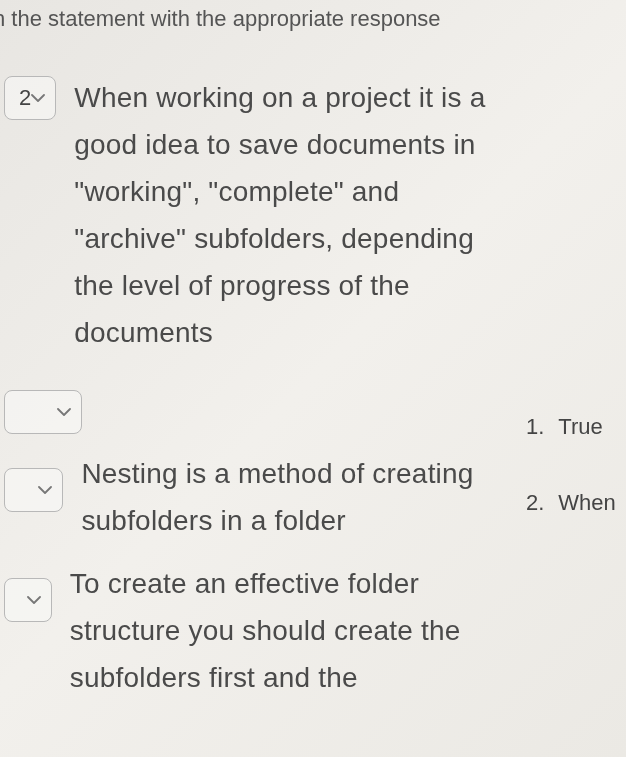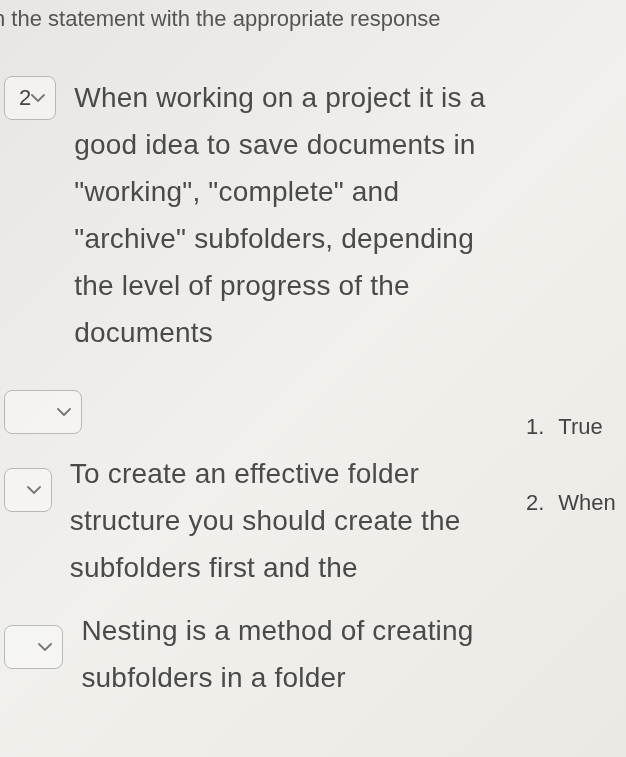--- a/index.html
+++ b/index.html
@@ -120,45 +120,45 @@
         <div class="dropdown dropdown-empty">
           <span class="dropdown-value"></span>
           <span class="chevron">
             <svg viewBox="0 0 14 9">
                 <path d="M1 1 L7 7 L13 1" stroke="#777" stroke-width="1.8" fill="none" stroke-linecap="round" stroke-linejoin="round"></path>
               </svg>
           </span>
         </div>
       </div>
 
+      <div class="row r3">
+        <div class="dropdown dropdown-empty">
+          <span class="dropdown-value"></span>
+          <span class="chevron">
+            <svg viewBox="0 0 14 9">
+                <path d="M1 1 L7 7 L13 1" stroke="#777" stroke-width="1.8" fill="none" stroke-linecap="round" stroke-linejoin="round"></path>
+              </svg>
+          </span>
+        </div>
+        <div class="statements-col">
+          <div class="statement">Nesting is a method of creating subfolders in a folder</div>
+        </div>
+      </div>
+
       <div class="row r4">
         <div class="dropdown dropdown-empty">
           <span class="dropdown-value"></span>
           <span class="chevron">
             <svg viewBox="0 0 14 9">
                 <path d="M1 1 L7 7 L13 1" stroke="#777" stroke-width="1.8" fill="none" stroke-linecap="round" stroke-linejoin="round"></path>
               </svg>
           </span>
         </div>
         <div class="statements-col">
           <div class="statement">To create an effective folder structure you should create the subfolders first and the</div>
-        </div>
-      </div>
-
-      <div class="row r3">
-        <div class="dropdown dropdown-empty">
-          <span class="dropdown-value"></span>
-          <span class="chevron">
-            <svg viewBox="0 0 14 9">
-                <path d="M1 1 L7 7 L13 1" stroke="#777" stroke-width="1.8" fill="none" stroke-linecap="round" stroke-linejoin="round"></path>
-              </svg>
-          </span>
-        </div>
-        <div class="statements-col">
-          <div class="statement">Nesting is a method of creating subfolders in a folder</div>
         </div>
       </div>
     </div>
   </div>
 
   <div class="answers-col">
     <div class="answer-item">
       <span class="answer-num">1.</span>
       <span>True</span>
     </div>

